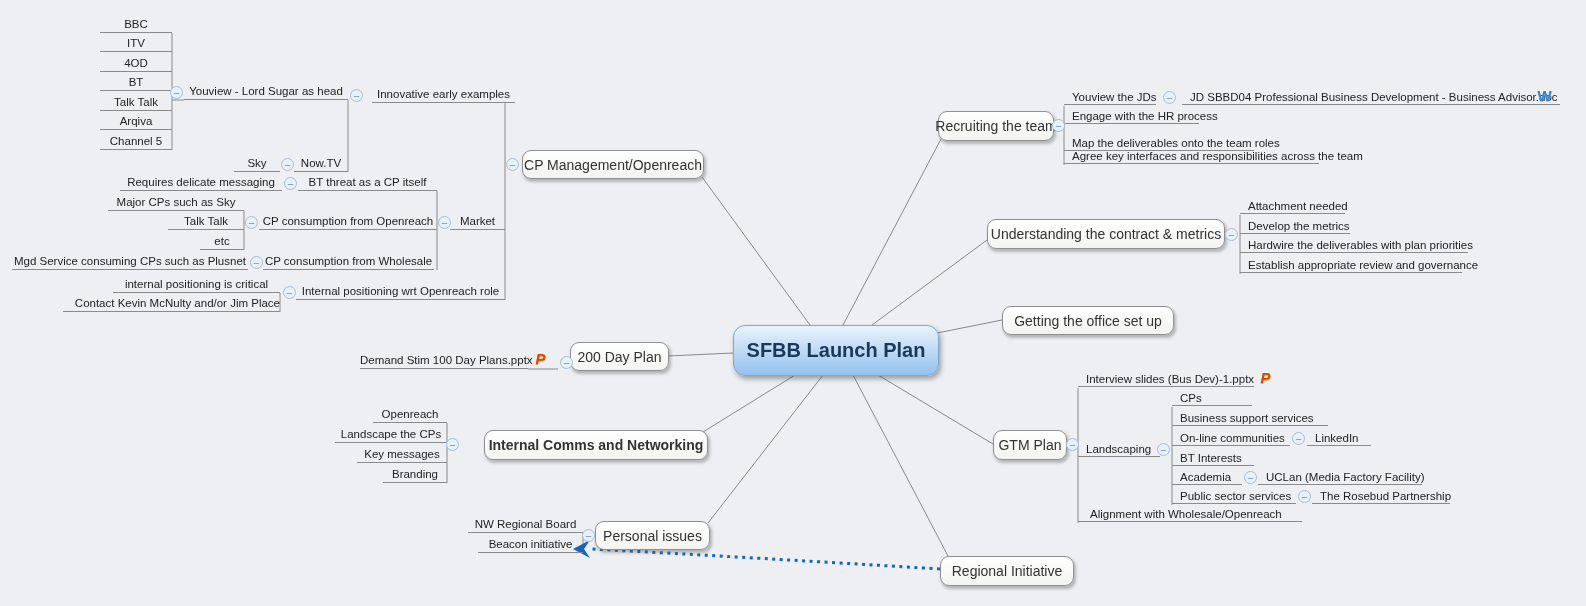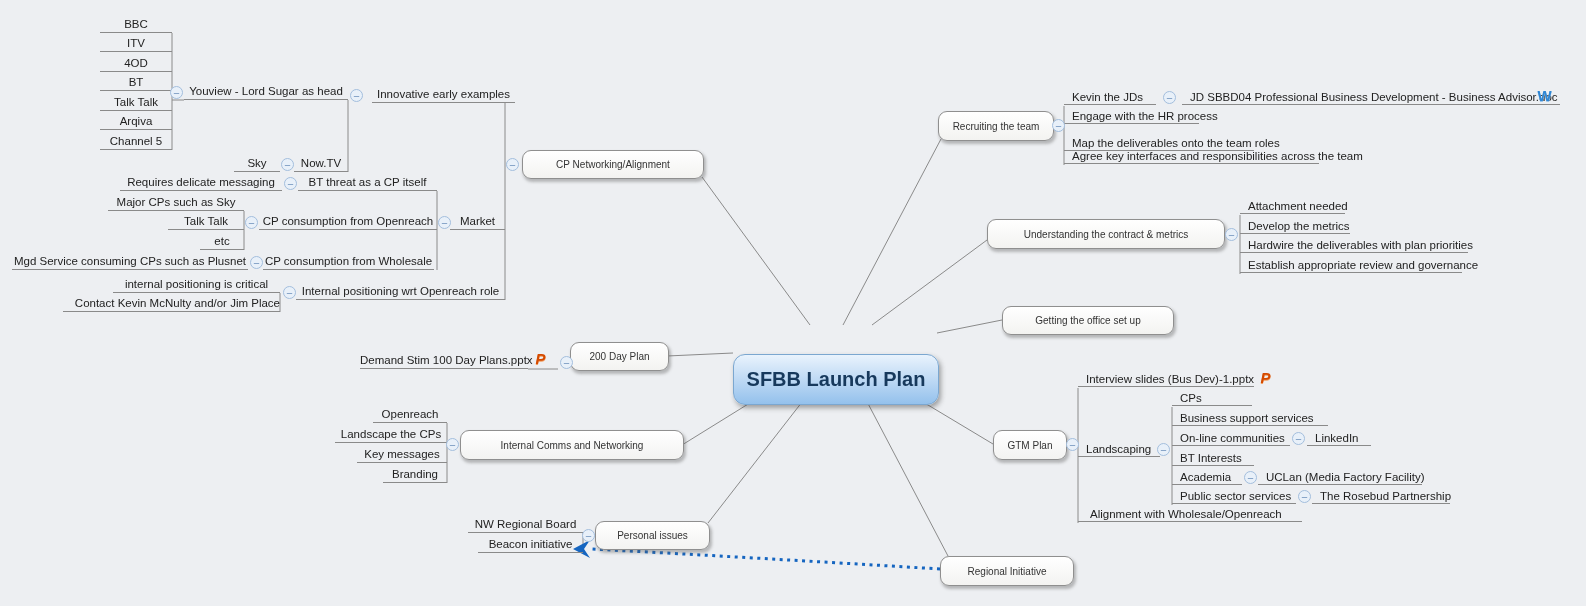--- a/index.html
+++ b/index.html
@@ -1,22 +1,22 @@
 <!DOCTYPE html>
 <html><head>
 <meta charset="utf-8">
 <style>
   html,body{margin:0;padding:0;background:#e9ebee;font-family:"Liberation Sans",sans-serif;}
   #canvas{position:relative;width:1586px;height:606px;background:#edeff2;overflow:hidden;}
   svg.wires{position:absolute;left:0;top:0;z-index:1;}
   .topic{position:absolute;z-index:3;display:flex;align-items:center;justify-content:center;
     background:linear-gradient(#ffffff,#f3f3f1);border:1px solid #8f8f8f;border-radius:9px;
-    font-size:10px;color:#333;white-space:nowrap;box-shadow:1.5px 2.5px 3px rgba(90,90,90,.38);}
+    font-size:14px;color:#333;white-space:nowrap;box-shadow:1.5px 2.5px 3px rgba(90,90,90,.38);}
   .central{background:linear-gradient(#e9f3fd 0%,#c3dcf5 45%,#94c1ec 100%);border:1px solid #7ba7d0;
-    border-radius:12px;font-size:20px;font-weight:bold;color:#17395c;box-shadow:2px 3px 5px rgba(60,60,60,.45);margin-top:29px;}
+    border-radius:12px;font-size:20px;font-weight:bold;color:#17395c;box-shadow:2px 3px 5px rgba(60,60,60,.45);}
   .lbl{position:absolute;z-index:2;height:15px;line-height:15px;font-size:11.5px;color:#222;
     border-bottom:1px solid #8a8a8a;white-space:nowrap;text-align:center;}
   .lbl-r{text-align:left;padding-left:8px;box-sizing:border-box;}
   .tgl{position:absolute;z-index:4;width:13px;height:13px;box-sizing:border-box;border-radius:50%;
     background:#e8f0f9;border:1px solid #a3bedd;color:#7094bd;font-size:11px;line-height:10px;
     display:flex;align-items:center;justify-content:center;}
   .ficon{position:absolute;z-index:4;width:17px;height:16px;font-weight:bold;font-size:15px;line-height:16px;text-align:center;}
   .ppt{color:#d44a00;font-style:italic;text-shadow:0 1px 0 #f2a064;}
   .word{color:#2f86d4;text-shadow:0 1px 0 #9cc6ea;}
 </style>
@@ -36,23 +36,23 @@
       <path d="M823,375 L708,523"></path>
       <path d="M795,375 L682,445"></path>
       <path d="M733,353 L667,356"></path>
       <path d="M172,33 V150 M172,100 H184 M348,100 V172 M505,103 V300 M437,191 V270 M244,211 V250 M280,293 V312 M528,369 H558 M447,423 V483 M583,533 V553 M1064,106 V165 M1240,215 V274 M1078,388 V523 M1172,407 V505"></path>
     </g>
     <path d="M940,569 Q760,558 592,549" stroke="#1565c0" stroke-width="3" stroke-dasharray="3 4.5" fill="none"></path>
     <polygon points="573,549 590,540 584,549 590,558" fill="#1565c0"></polygon>
   </svg>
 
   <div class="topic central" style="left:733px;top:325px;width:204px;height:49px;">SFBB Launch Plan</div>
-  <div class="topic" style="left:522px;top:150px;width:180px;height:27px;">CP Networking/Alignment</div>
+  <div class="topic" style="left:522px;top:150px;width:180px;height:27px;">CP Management/Openreach</div>
   <div class="topic" style="left:570px;top:342px;width:97px;height:27px;">200 Day Plan</div>
-  <div class="topic" style="left:460px;top:430px;width:222px;height:28px;">Internal Comms and Networking</div>
+  <div class="topic" style="left:484px;top:430px;width:222px;height:28px;font-weight:bold;">Internal Comms and Networking</div>
   <div class="topic" style="left:595px;top:521px;width:113px;height:27px;">Personal issues</div>
   <div class="topic" style="left:1002px;top:306px;width:170px;height:27px;">Getting the office set up</div>
   <div class="topic" style="left:938px;top:111px;width:114px;height:28px;">Recruiting the team</div>
   <div class="topic" style="left:987px;top:219px;width:236px;height:28px;">Understanding the contract &amp; metrics</div>
   <div class="topic" style="left:993px;top:430px;width:72px;height:28px;">GTM Plan</div>
   <div class="topic" style="left:940px;top:556px;width:132px;height:28px;">Regional Initiative</div>
 
   <div class="lbl" style="left:100px;top:17px;width:72px;">BBC</div>
   <div class="lbl" style="left:100px;top:36px;width:72px;">ITV</div>
   <div class="lbl" style="left:100px;top:56px;width:72px;">4OD</div>
@@ -95,21 +95,21 @@
   <div class="lbl" style="left:335px;top:427px;width:112px;">Landscape the CPs</div>
   <div class="lbl" style="left:357px;top:447px;width:90px;">Key messages</div>
   <div class="lbl" style="left:383px;top:467px;width:64px;">Branding</div>
   <div class="tgl" style="left:446px;top:438px;">−</div>
 
   <div class="lbl" style="left:468px;top:517px;width:115px;">NW Regional Board</div>
   <div class="lbl" style="left:478px;top:537px;width:105px;">Beacon initiative</div>
   <div class="tgl" style="left:582px;top:529px;">−</div>
 
   <div class="tgl" style="left:1052px;top:119px;">−</div>
-  <div class="lbl lbl-r" style="left:1064px;top:90px;width:92px;">Kevin the JDs</div>
+  <div class="lbl lbl-r" style="left:1064px;top:90px;width:92px;">Youview the JDs</div>
   <div class="tgl" style="left:1163px;top:91px;">−</div>
   <div class="lbl lbl-r" style="left:1182px;top:90px;width:378px;">JD SBBD04 Professional Business Development - Business Advisor.doc</div>
   <div class="ficon word" style="left:1536px;top:88px;">W</div>
   <div class="lbl lbl-r" style="left:1064px;top:109px;width:135px;text-align:center;">Engage with the HR process</div>
   <div class="lbl lbl-r" style="left:1064px;top:136px;width:190px;">Map the deliverables onto the team roles</div>
   <div class="lbl lbl-r" style="left:1064px;top:149px;width:255px;">Agree key interfaces and responsibilities across the team</div>
 
   <div class="tgl" style="left:1225px;top:228px;">−</div>
   <div class="lbl lbl-r" style="left:1240px;top:199px;width:105px;">Attachment needed</div>
   <div class="lbl lbl-r" style="left:1240px;top:219px;width:110px;">Develop the metrics</div>

